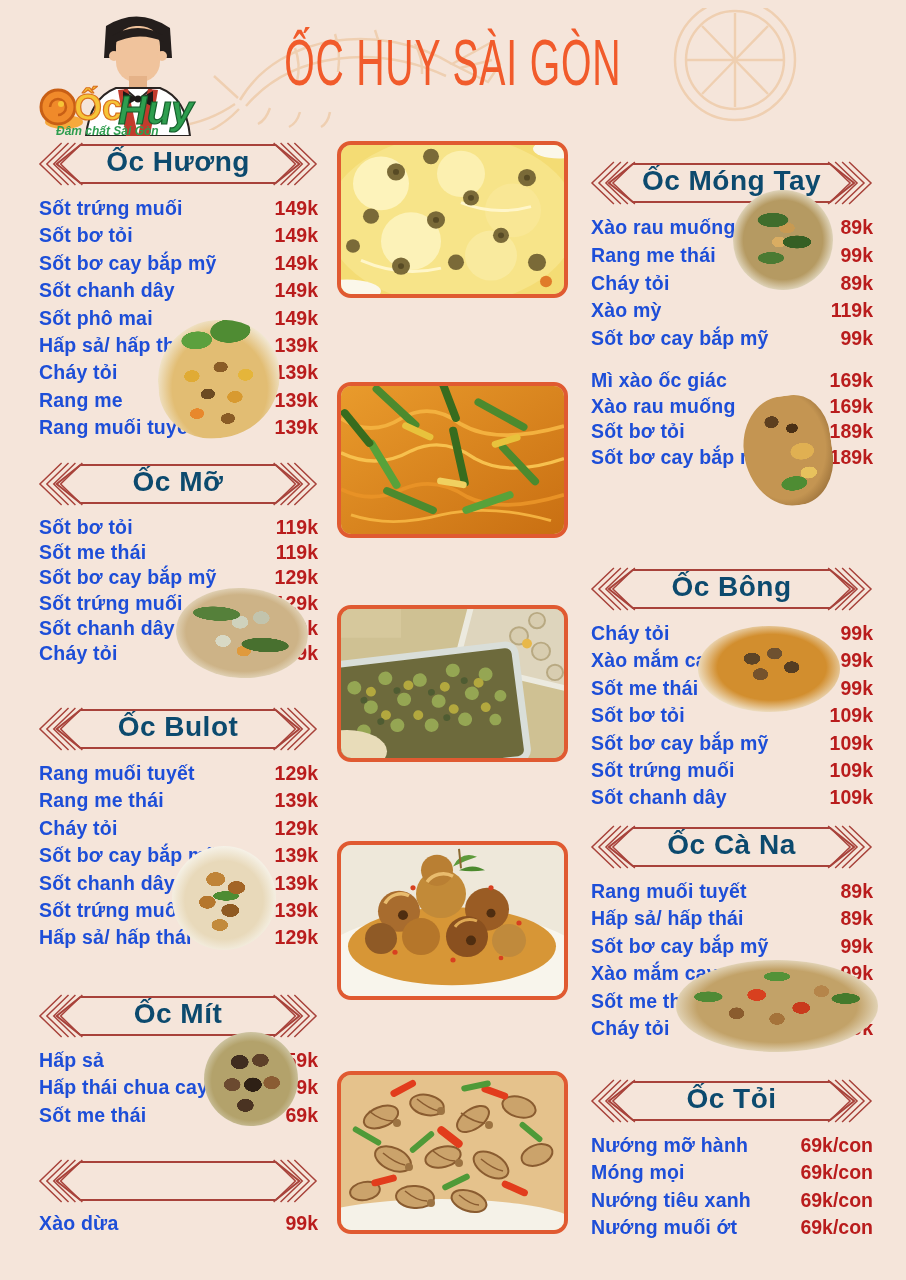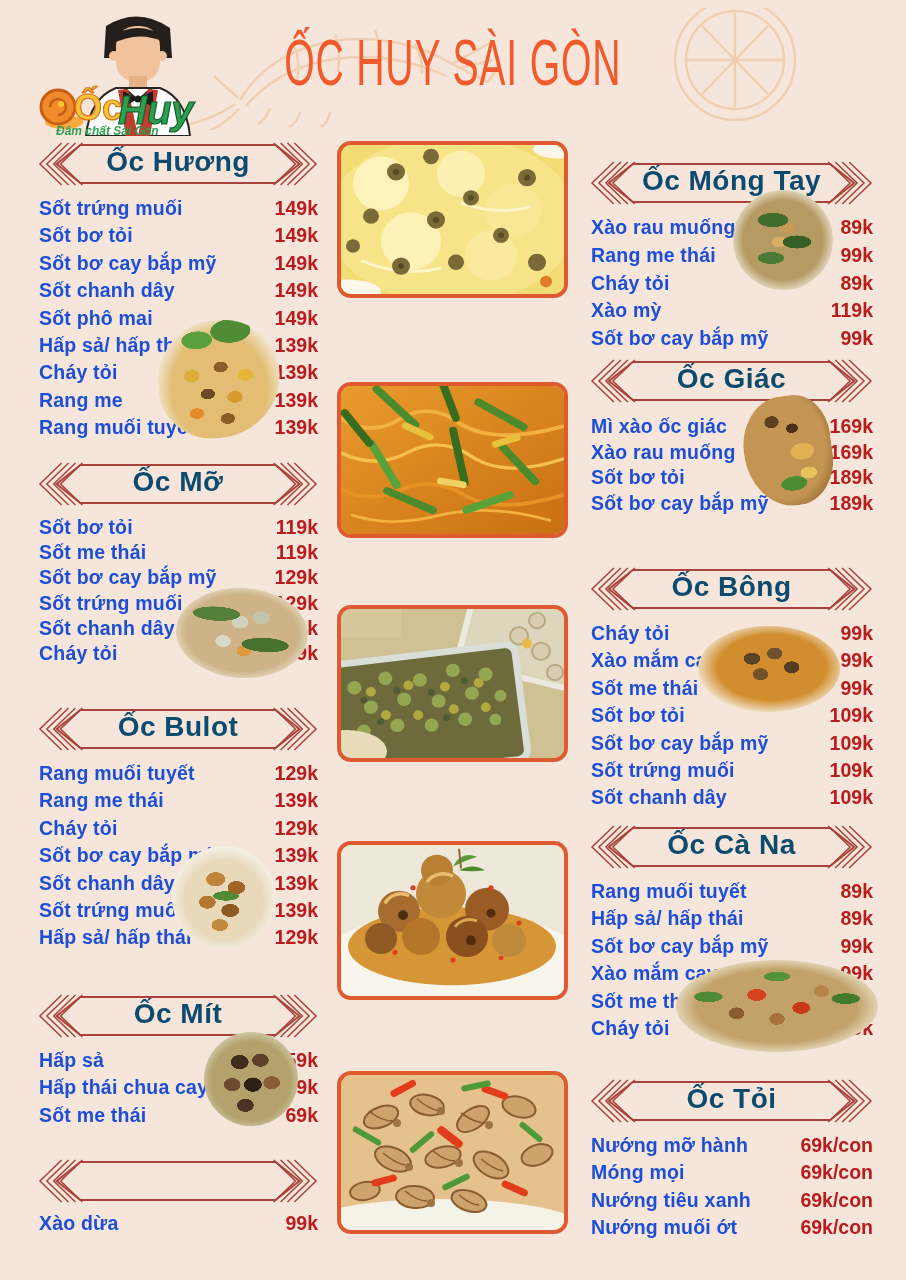--- a/index.html
+++ b/index.html
@@ -383,26 +383,20 @@
         <span class="price">119k</span>
       </div>
         <div class="row">
         <span class="dish">Sốt bơ cay bắp mỹ</span>
         <span class="price">99k</span>
       </div>
       </div>
   </section>
 
   <section class="menu-section giac" style="left:587px;top:358px;width:289px;">
-    <div class="sec-header">
-      <svg class="sec-frame" viewBox="0 0 290 46" preserveAspectRatio="none">
-          <use href="#hdr-frame"></use>
-        </svg>
-      <span class="sec-title">Ốc Giác</span>
-    </div>
     <div class="items" style="margin-top:10px;">
         <div class="row">
         <span class="dish">Mì xào ốc giác</span>
         <span class="price">169k</span>
       </div>
         <div class="row">
         <span class="dish">Xào rau muống</span>
         <span class="price">169k</span>
       </div>
         <div class="row">

